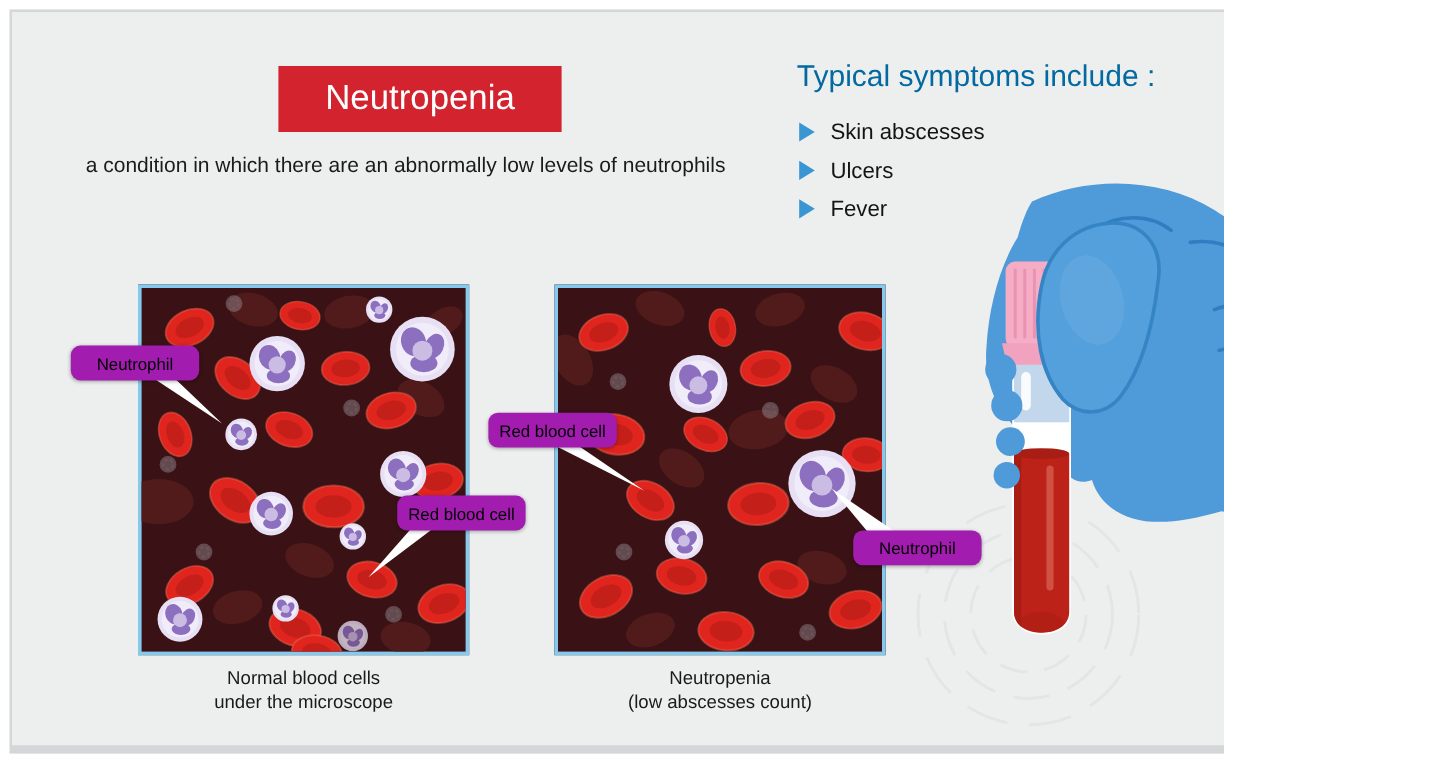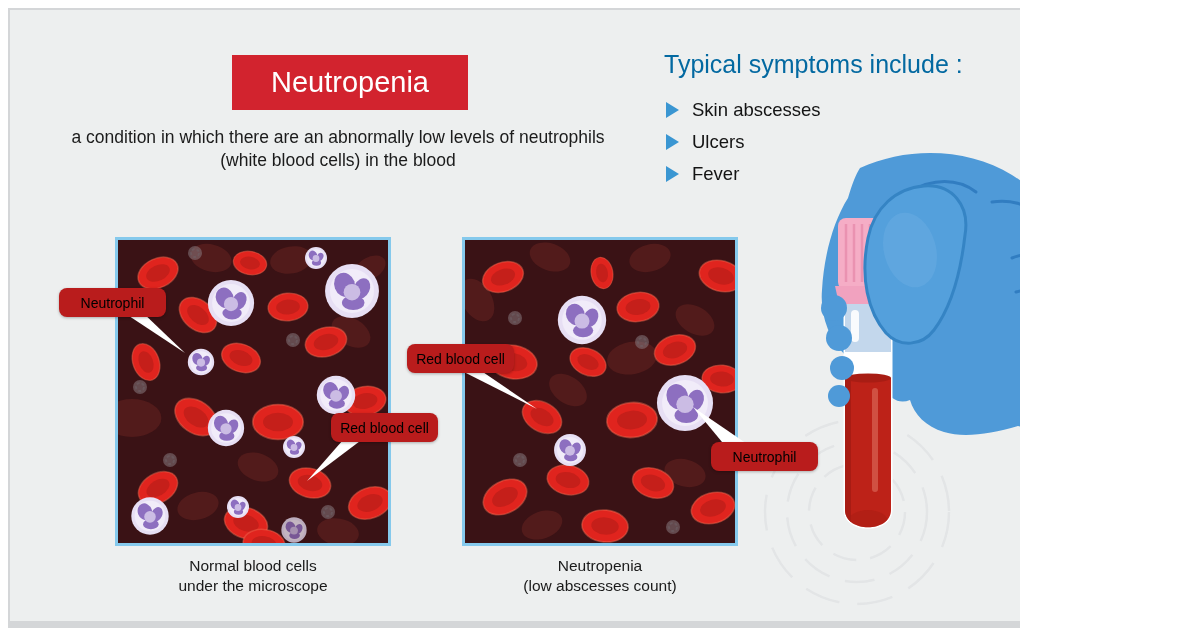--- a/index.html
+++ b/index.html
@@ -17,21 +17,21 @@
   .symptoms-heading{left:664px;top:50px;font-size:25px;color:#0369a1;z-index:3;}
   .symptoms-list{left:666px;top:94px;z-index:3;}
   .symptom{display:flex;align-items:center;height:32px;font-size:18.5px;color:#141414;}
   .tri{width:0;height:0;border-left:13px solid #3a96d2;border-top:8px solid transparent;
        border-bottom:8px solid transparent;margin-right:13px;flex:0 0 auto;}
   .panel{top:237px;width:276px;height:309px;border:3px solid #85c9ec;
          box-sizing:border-box;background:#3a1215;z-index:2;}
   .panel svg{display:block;width:100%;height:100%;}
   .caption{top:556px;width:276px;text-align:center;font-size:15.5px;
            line-height:1.28;color:#1a1a1a;z-index:3;}
-  .bubble{position:absolute;width:107px;height:29px;background:#b91c1c;border-radius:8px;
+  .bubble{position:absolute;width:107px;height:29px;background:#a21caf;border-radius:8px;
           display:flex;align-items:center;justify-content:center;font-size:14px;
           color:#000;box-shadow:0 1px 3px rgba(0,0,0,.28);z-index:5;box-sizing:border-box;}
   .tails{left:0;top:0;z-index:4;pointer-events:none;}
   .hand{left:760px;top:140px;z-index:1;}
 </style>
 </head>
 <body>
 
 <div class="stage">
   <div class="card"></div>
@@ -57,21 +57,20 @@
       <g id="c-plt">
         <circle r="7" fill="#8e8288" opacity=".5"></circle>
         <circle r="4" fill="none" stroke="#6e6268" stroke-width="2" opacity=".5" stroke-dasharray="3 2"></circle>
       </g>
     </defs>
   </svg>
 
   <div class="abs title-box">Neutropenia</div>
   <div class="abs subtitle">
     <div>a condition in which there are an abnormally low levels of neutrophils</div>
-    <div>(white blood cells) in the blood</div>
   </div>
 
   <div class="abs symptoms-heading">Typical symptoms include :</div>
   <div class="abs symptoms-list">
     <div class="symptom">
       <span class="tri"></span>
       <span>Skin abscesses</span>
     </div>
     <div class="symptom">
       <span class="tri"></span>

